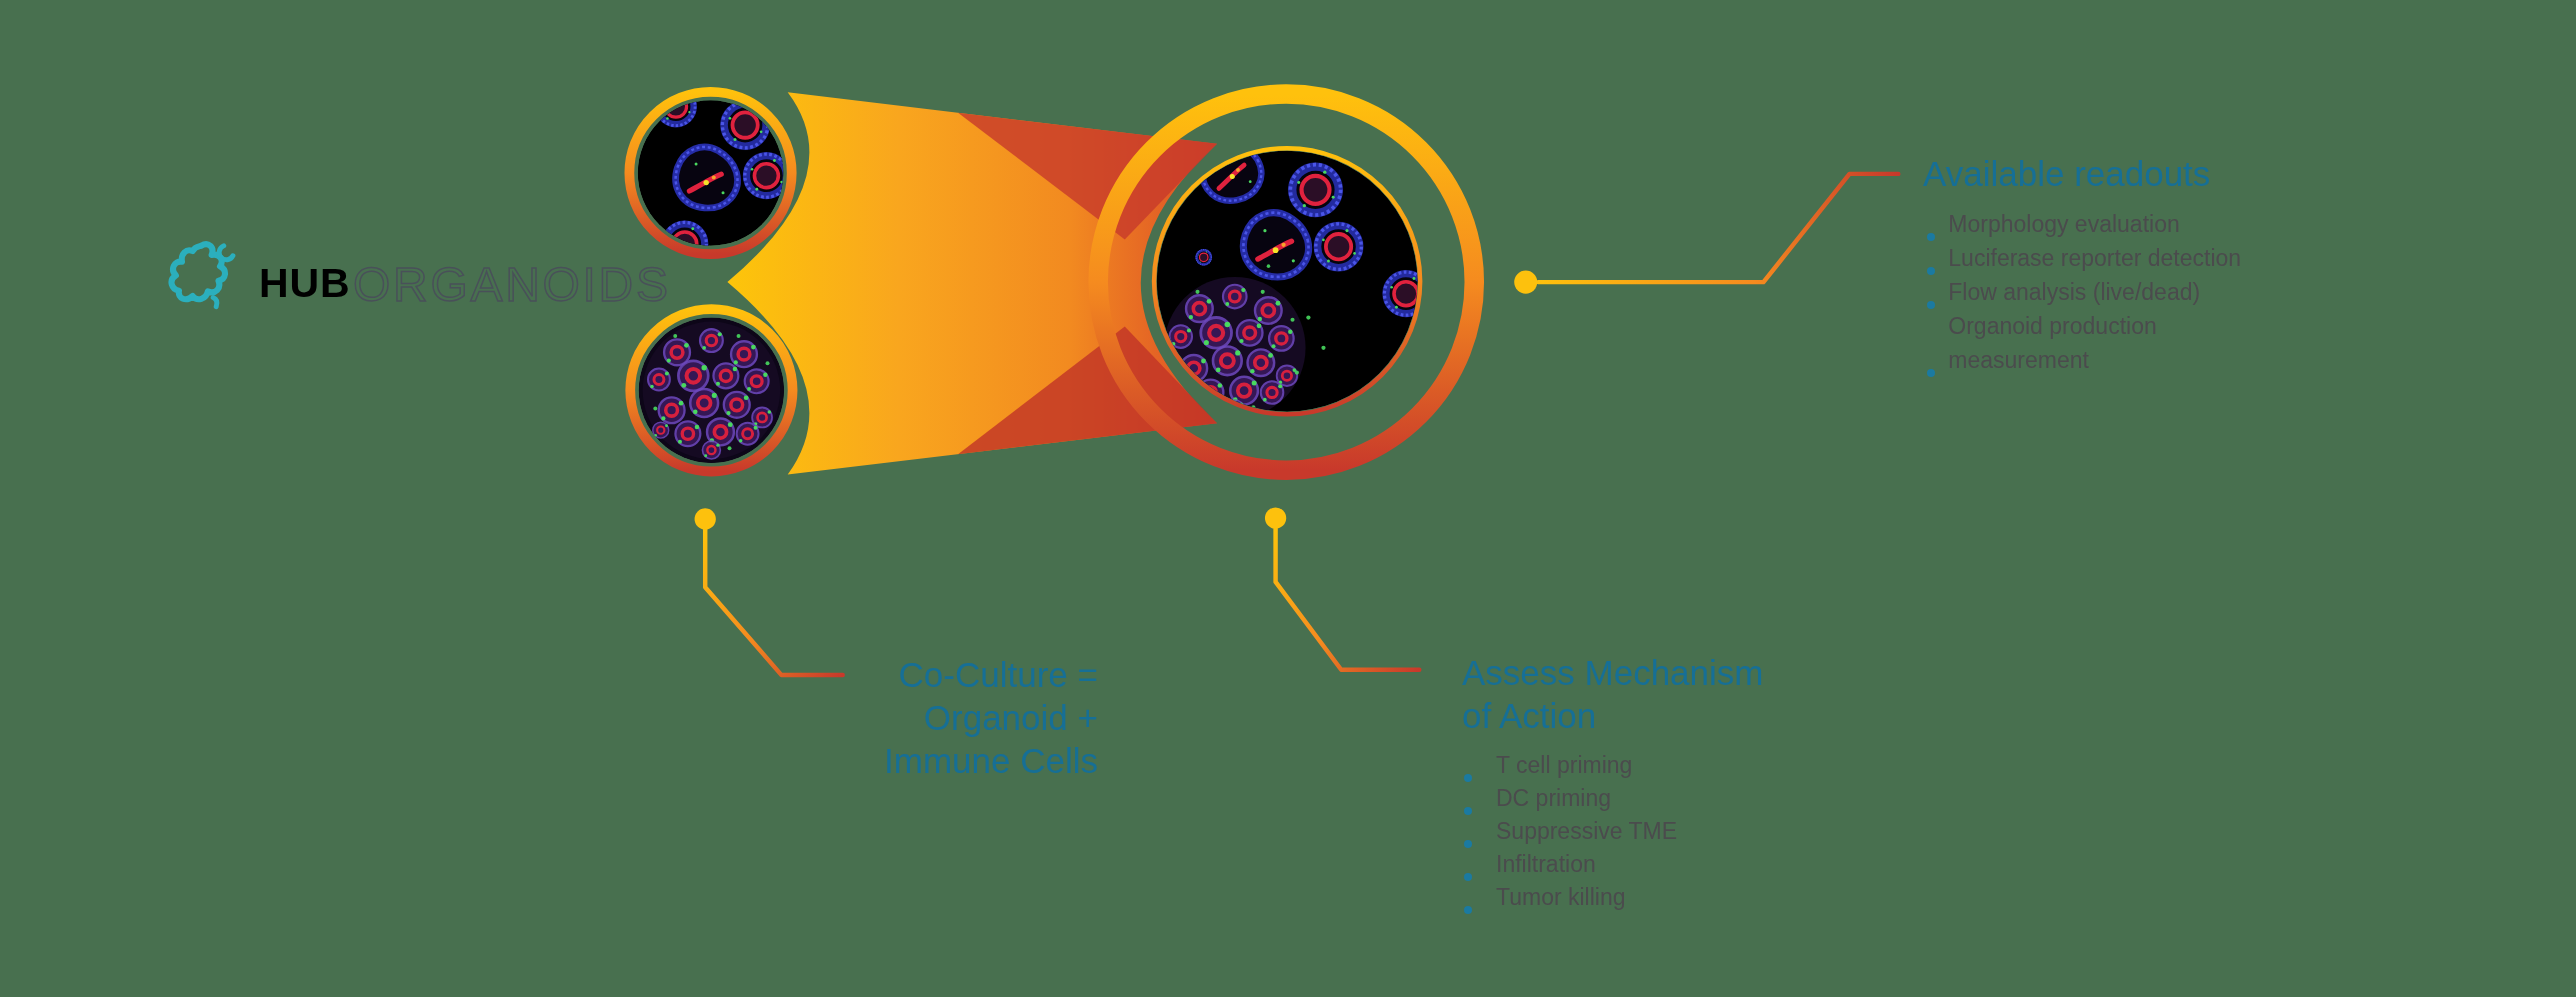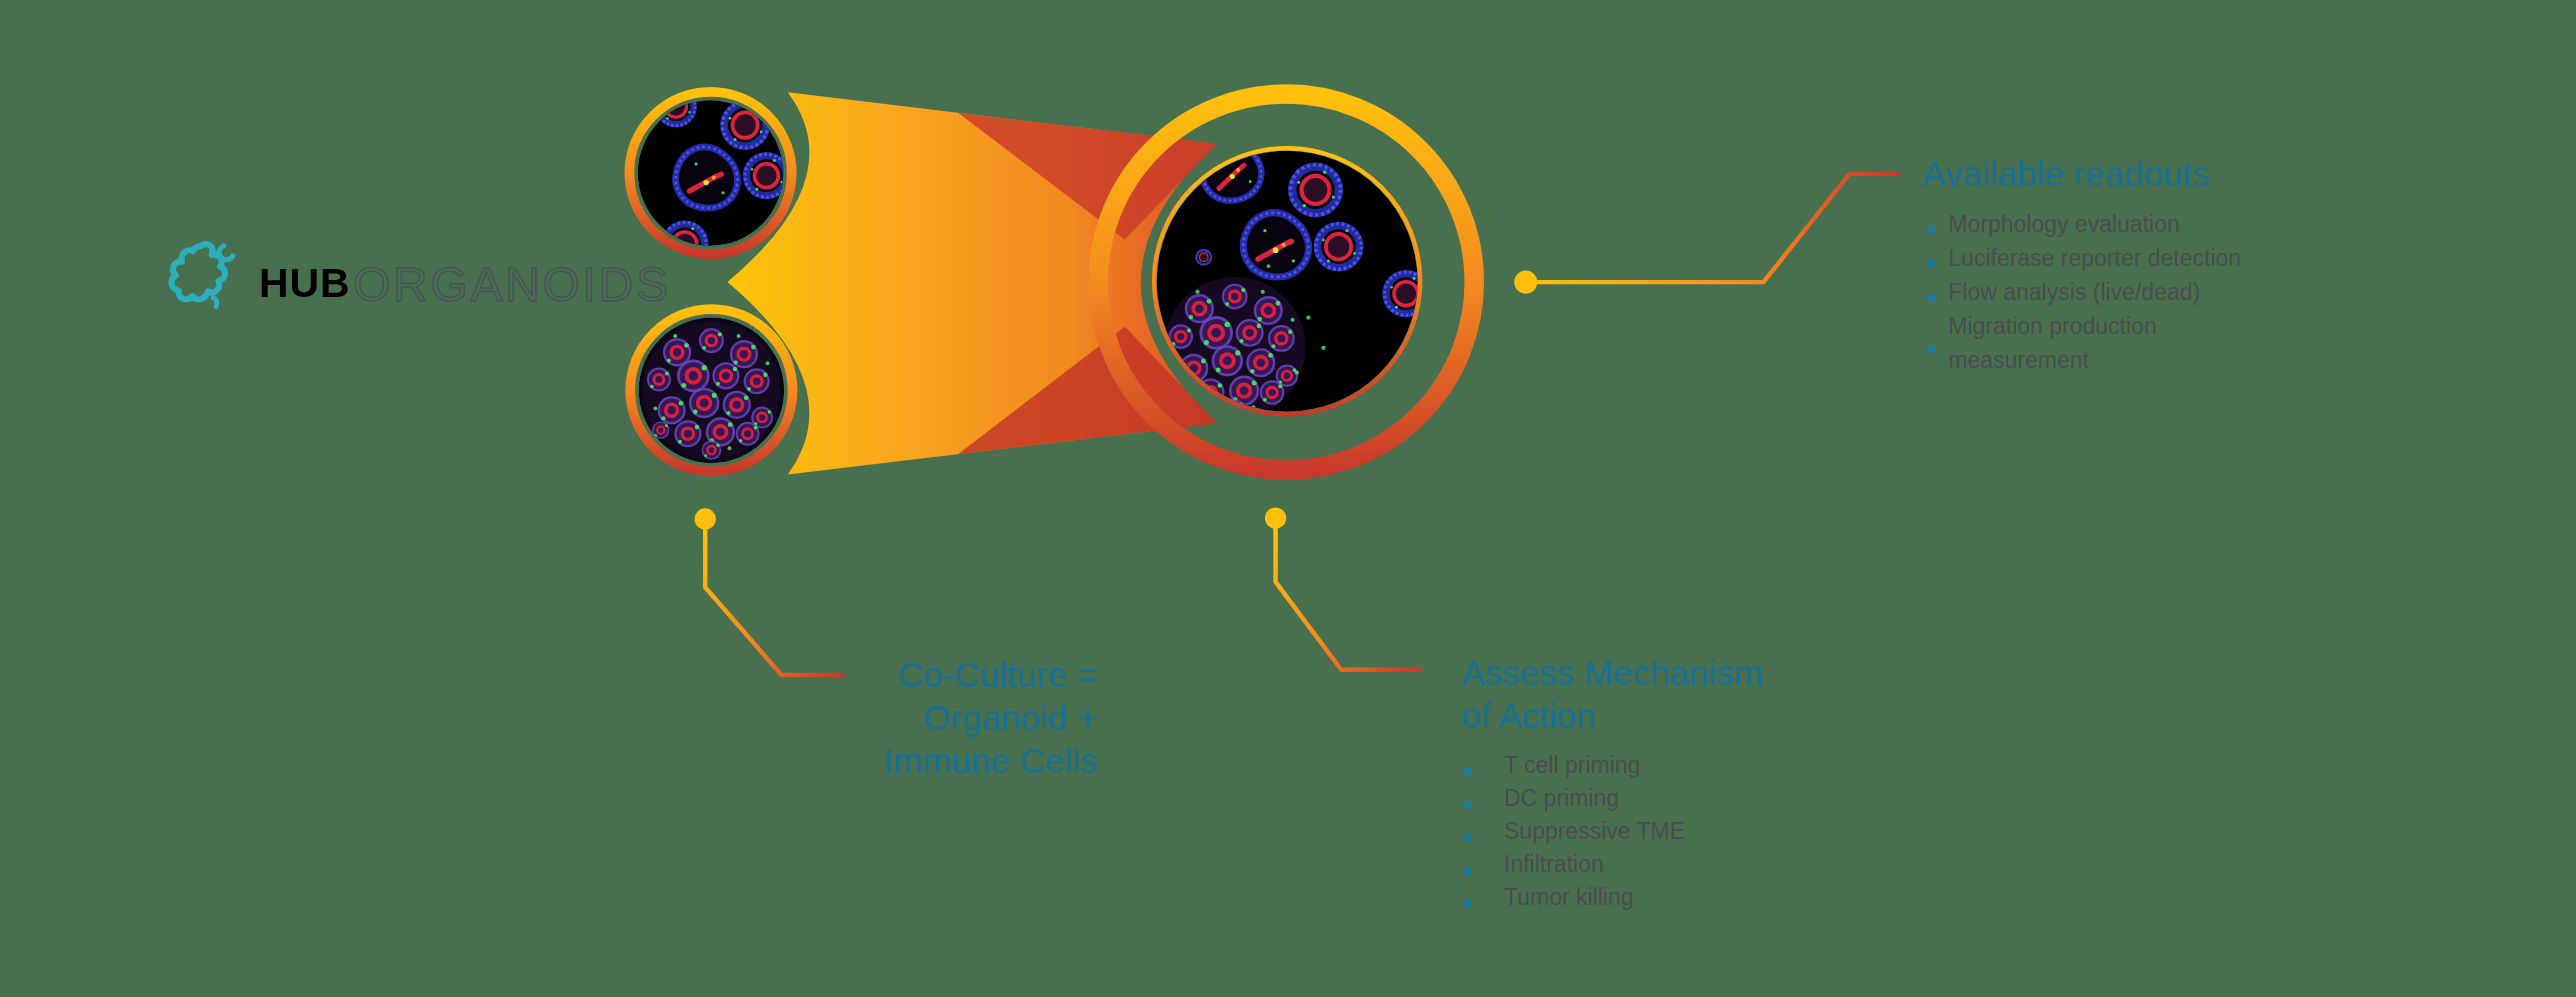--- a/index.html
+++ b/index.html
@@ -15,23 +15,23 @@
                -webkit-text-stroke:1.5px #495059;}
   
   .h{position:absolute;color:#166F96;font-weight:400;font-size:35px;line-height:43px;}
   .co-h{left:884px;top:653px;text-align:right;}
   .mech-h{left:1462px;top:651px;}
   .read-h{left:1923px;top:152px;}
   
   ul.blist{list-style:none;margin:0;padding:0;position:absolute;}
   .read-ul{left:1927px;top:207px;width:348px;}
   .mech-ul{left:1464px;top:749px;width:373px;}
-  ul.blist li{display:flex;align-items:center;font-size:23px;color:#4B4B4D;}
+  ul.blist li{display:flex;align-items:flex-end;font-size:23px;color:#4B4B4D;}
   .read-ul li{line-height:34px;gap:13.3px;}
-  .mech-ul li{line-height:33px;gap:32px;}
+  .mech-ul li{line-height:33px;gap:24px;}
   .dot{flex:0 0 8px;width:8px;height:8px;border-radius:50%;background:#1B7AA1;margin-top:12.4px;}
 </style>
 </head>
 <body>
 
 <div class="canvas">
 
   <svg class="diagram" width="2576" height="998" viewBox="0 0 2904 1125">
     <defs>
       <linearGradient id="ringGrad" x1="0" y1="0" x2="0" y2="1">
@@ -242,18 +242,18 @@
     <li>
         <span class="dot"></span>
         <span>Luciferase reporter detection</span>
       </li>
     <li>
         <span class="dot"></span>
         <span>Flow analysis (live/dead)</span>
       </li>
     <li>
         <span class="dot"></span>
-        <span>Migration production measurement</span>
+        <span>Organoid production measurement</span>
       </li>
   </ul>
 
 </div>
 
 
 </body></html>

